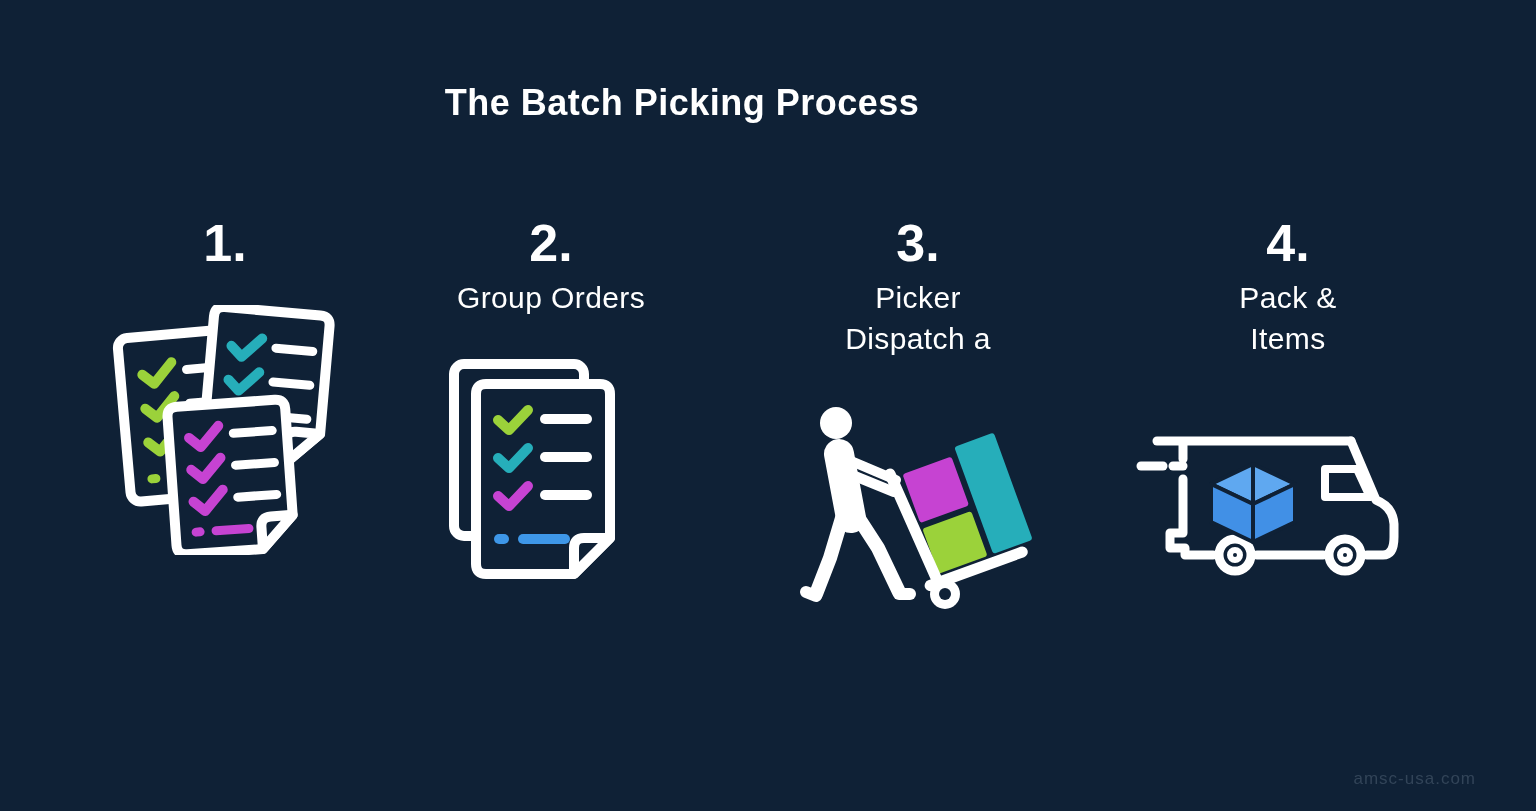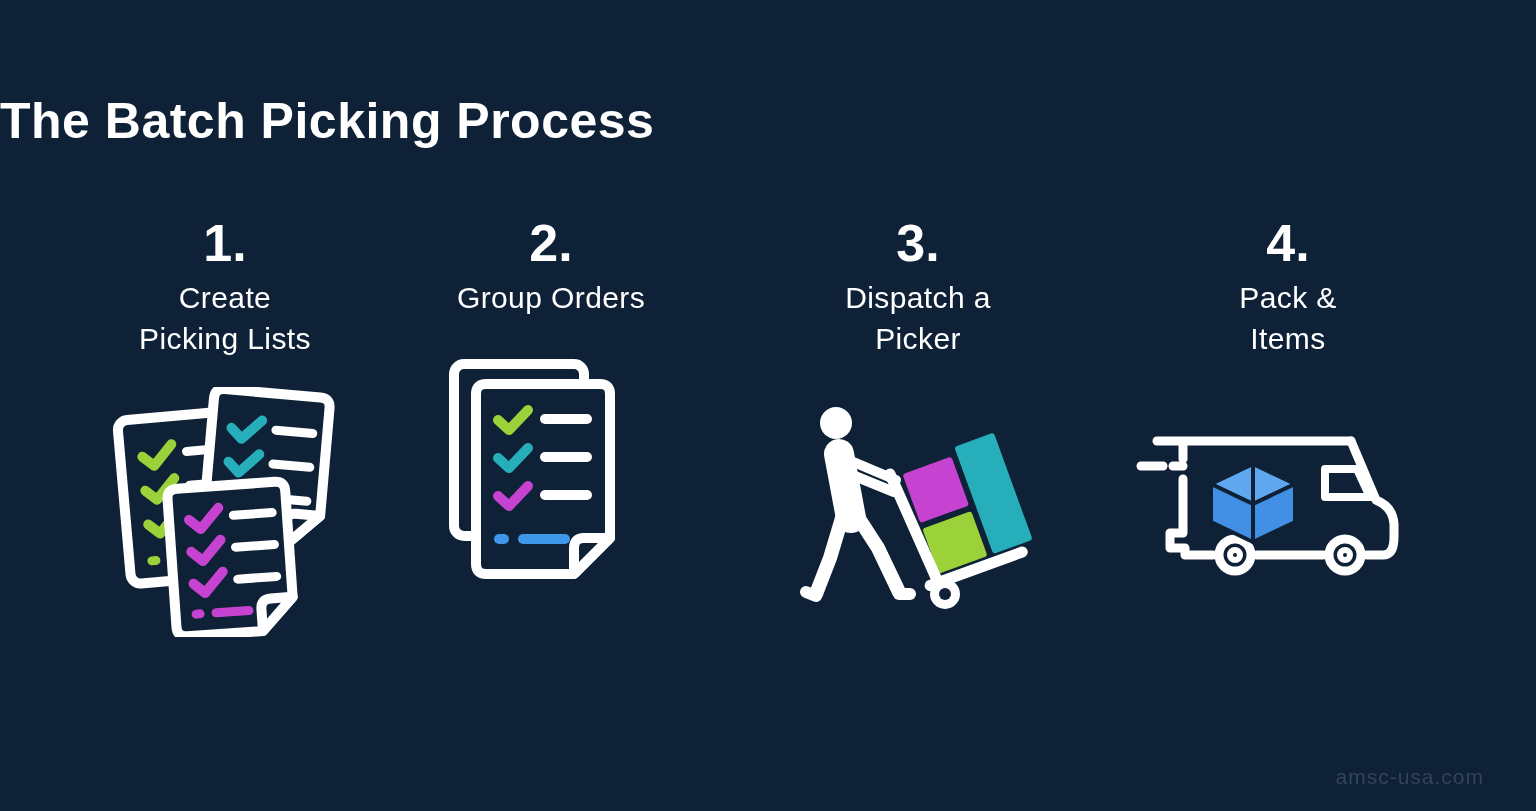--- a/index.html
+++ b/index.html
@@ -5,22 +5,22 @@
   html,body{margin:0;padding:0;}
   body{
     width:1536px;height:811px;
     background:var(--bg,#0f2136);
     font-family:"Liberation Sans","DejaVu Sans",sans-serif;
     color:var(--ink,#fff);
     position:relative;overflow:hidden;
   }
   .title{
     position:absolute;top:58px;left:0;width:1364px;
-    text-align:left;
-    font-size:50px;font-weight:800;letter-spacing:.5px;
+    text-align:center;
+    font-size:36px;font-weight:800;letter-spacing:.5px;
     color:var(--ink);
   }
   .step{
     position:absolute;top:215px;width:360px;height:470px;
     display:flex;flex-direction:column;align-items:center;
   }
   .step-1{left:45px;}
   .step-2{left:371px;}
   .step-3{left:738px;}
   .step-4{left:1108px;}
@@ -31,42 +31,38 @@
   .step-label{
     text-align:center;font-size:30px;font-weight:500;
     line-height:41px;letter-spacing:.4px;color:var(--ink);
   }
   .step-label span{display:block;}
   .icon-box{
     margin-top:20px;height:265px;width:100%;
     display:flex;align-items:center;justify-content:center;
   }
   .watermark{
-    position:absolute;right:52px;bottom:22px;
-    font-size:21px;letter-spacing:1px;
+    position:absolute;right:60px;bottom:22px;
+    font-size:17px;letter-spacing:1px;
     color:var(--watermark,#324458);
     margin-top:41px;
   }
   svg{display:block;}
   .stroke-ink{stroke:var(--ink);fill:none;stroke-linecap:round;stroke-linejoin:round;}
   .doc{fill:var(--bg);stroke:var(--ink);stroke-width:10;stroke-linejoin:round;}
   .chk{fill:none;stroke-width:10;stroke-linecap:round;stroke-linejoin:round;}
   .bar{fill:var(--ink);}
 </style>
 </head>
 <body>
 
 <h1 class="title">The Batch Picking Process</h1>
 
 <div class="step step-1">
   <div class="step-number">1.</div>
-  <div class="step-label">
-    <span>Create</span>
-    <span>Picking Lists</span>
-  </div>
   <div class="icon-box">
     <svg width="230" height="250" viewBox="0 0 230 250">
 
       <g transform="translate(14,28) rotate(-5 64 82)">
         <rect class="doc" x="0" y="0" width="128" height="164" rx="10"></rect>
         <polyline class="chk" style="stroke:var(--green)" points="22,38 33,48 52,28"></polyline>
         <rect class="bar" x="62" y="32" width="48" height="9" rx="4.5"></rect>
         <polyline class="chk" style="stroke:var(--green)" points="22,72 33,82 52,62"></polyline>
         <rect class="bar" x="62" y="66" width="48" height="9" rx="4.5"></rect>
         <polyline class="chk" style="stroke:var(--green)" points="22,106 33,116 52,96"></polyline>
@@ -124,22 +120,22 @@
         <rect x="18" y="150" width="15" height="10" rx="5" style="fill:var(--blue)"></rect>
         <rect x="42" y="150" width="52" height="10" rx="5" style="fill:var(--blue)"></rect>
       </g>
     </svg>
   </div>
 </div>
 
 <div class="step step-3">
   <div class="step-number">3.</div>
   <div class="step-label">
+    <span>Picker</span>
     <span>Dispatch a</span>
-    <span>Picker</span>
   </div>
   <div class="icon-box">
     <svg width="240" height="220" viewBox="0 0 240 220">
 
       <g transform="rotate(-20 143 187)">
         <line class="stroke-ink" style="stroke-width:11" x1="134" y1="180" x2="232" y2="180"></line>
         <rect x="146" y="66" width="52" height="52" rx="3" style="fill:var(--magenta)"></rect>
         <rect x="146" y="124" width="52" height="48" rx="3" style="fill:var(--green)"></rect>
         <rect x="204" y="58" width="42" height="114" rx="3" style="fill:var(--teal)"></rect>
       </g>

